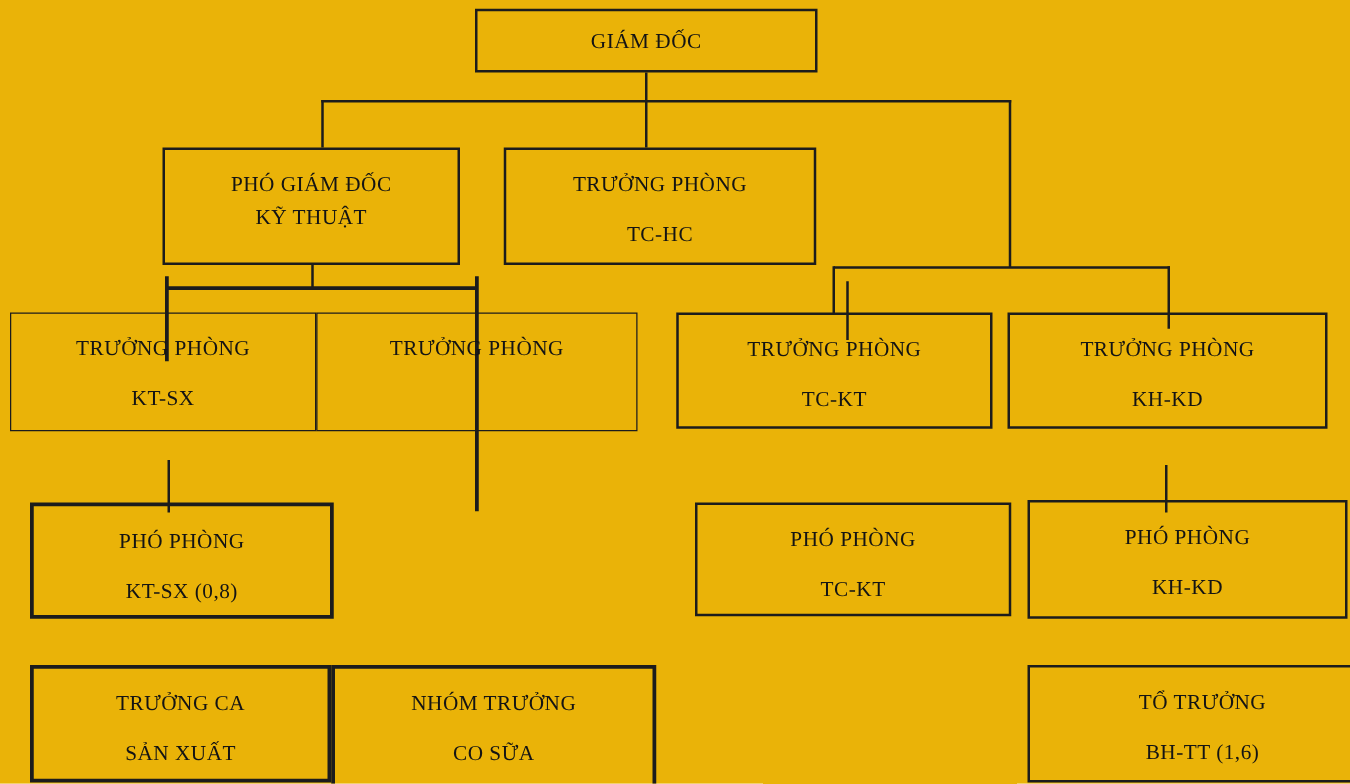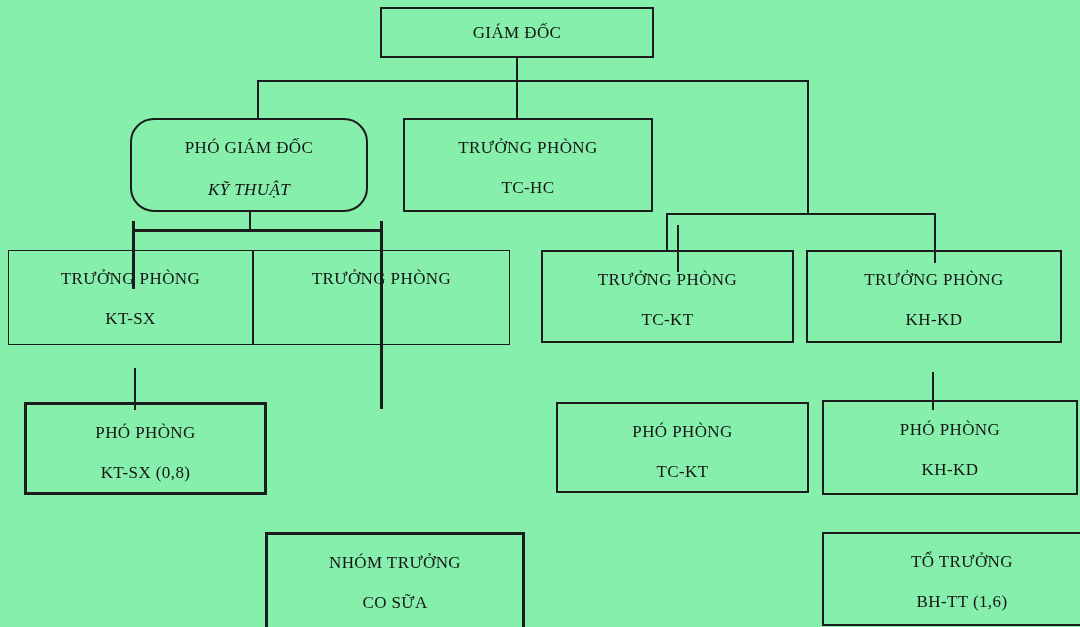--- a/index.html
+++ b/index.html
@@ -1,46 +1,46 @@
 <!DOCTYPE html>
 <html><head>
 <meta charset="utf-8">
 <style>
   html,body{margin:0;padding:0;background:#ffffff;}
   #canvas{
     position:relative;
     width:1080px;height:627px;
-    background:#86efac;
+    background:#eab308;
     overflow:hidden;
     font-family:"Liberation Serif","DejaVu Serif",serif;
     color:#141414;
   }
   .box{
     position:absolute;
     display:flex;flex-direction:column;align-items:center;
     border:2px solid #1c1c1c;
     box-sizing:border-box;
     background:transparent;
     text-align:center;
     font-size:17px;
     letter-spacing:0.4px;
     line-height:26px;
     white-space:nowrap;
   }
   .box .l1{margin-top:15px;}
   .box .l2{margin-top:14px;}
-  .box.tight .l2{margin-top:16px;font-style:italic;}
+  .box.tight .l2{margin-top:0px;}
   .box.single{justify-content:center;}
   .box.single .l1{margin-top:0;}
   .box.thin{border-width:1px;}
   .box.thick{border-width:3px;}
 
   
   #b-giam-doc      {left:380px;top:7px;  width:274px;height:51px;}
-  #b-pho-giam-doc  {left:130px;top:118px;width:238px;height:94px;border-radius:24px;}
+  #b-pho-giam-doc  {left:130px;top:118px;width:238px;height:94px;}
   #b-tp-tc-hc      {left:403px;top:118px;width:250px;height:94px;}
   #b-tp-kt-sx      {left:8px;  top:250px;width:245px;height:95px;}
   #b-tp-nc-pt      {left:253px;top:250px;width:257px;height:95px;}
   #b-tp-tc-kt      {left:541px;top:250px;width:253px;height:93px;}
   #b-tp-kh-kd      {left:806px;top:250px;width:256px;height:93px;}
   #b-pp-kt-sx      {left:24px; top:402px;width:243px;height:93px;}
   #b-pp-tc-kt      {left:556px;top:402px;width:253px;height:91px;}
   #b-pp-kh-kd      {left:822px;top:400px;width:256px;height:95px;}
   #b-truong-ca     {left:24px; top:532px;width:241px;height:94px;}
   #b-nhom-truong   {left:265px;top:532px;width:260px;height:110px;}
@@ -118,20 +118,24 @@
   </div>
   <div class="box" id="b-pp-tc-kt">
     <span class="l1">PHÓ PHÒNG</span>
     <span class="l2">TC-KT</span>
   </div>
   <div class="box" id="b-pp-kh-kd">
     <span class="l1">PHÓ PHÒNG</span>
     <span class="l2">KH-KD</span>
   </div>
 
+  <div class="box thick" id="b-truong-ca">
+    <span class="l1">TRƯỞNG CA</span>
+    <span class="l2">SẢN XUẤT</span>
+  </div>
   <div class="box thick" id="b-nhom-truong">
     <span class="l1">NHÓM TRƯỞNG</span>
     <span class="l2">CO SỮA</span>
   </div>
   <div class="box" id="b-to-truong">
     <span class="l1">TỔ TRƯỞNG</span>
     <span class="l2">BH-TT (1,6)</span>
   </div>
 
 </div>

